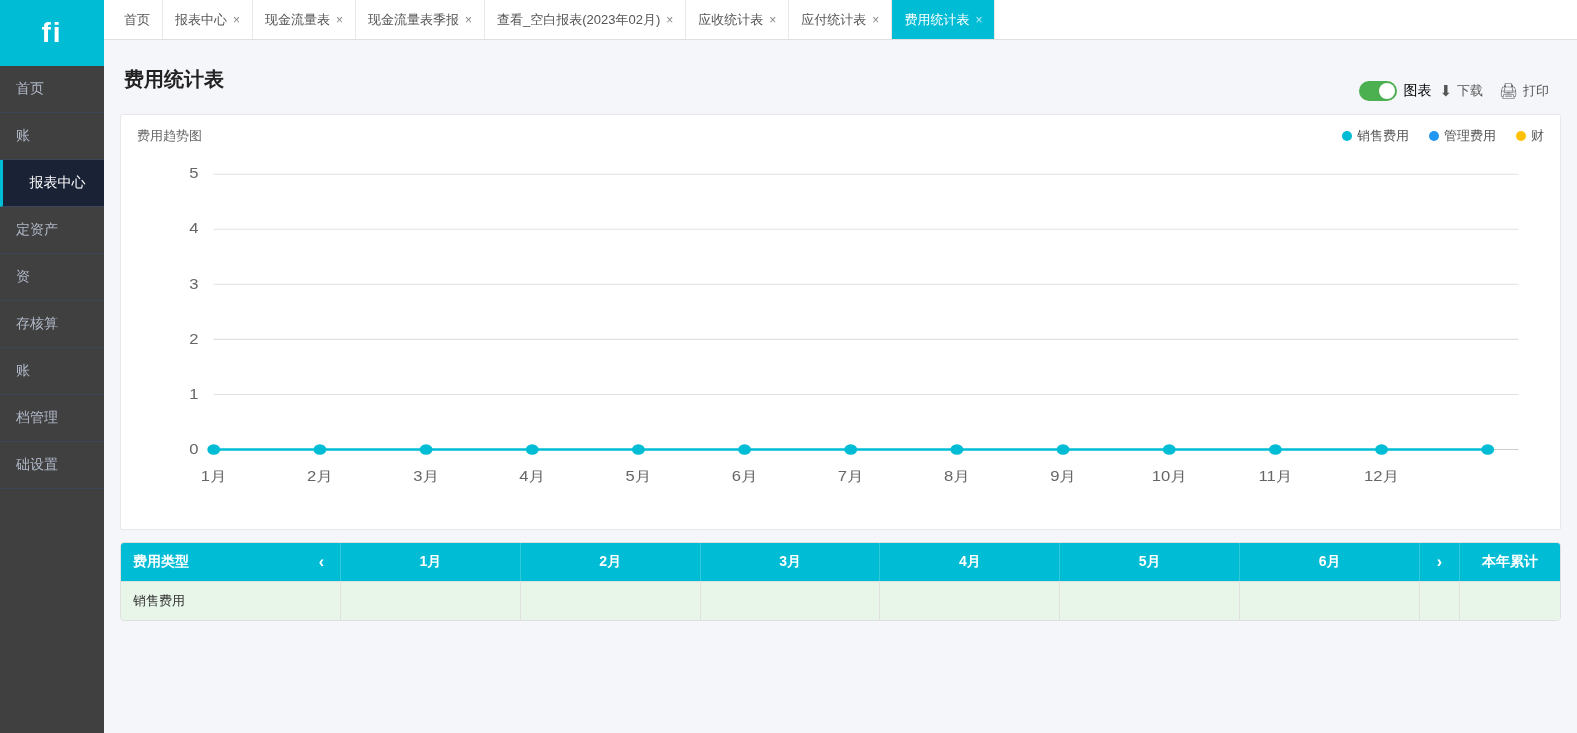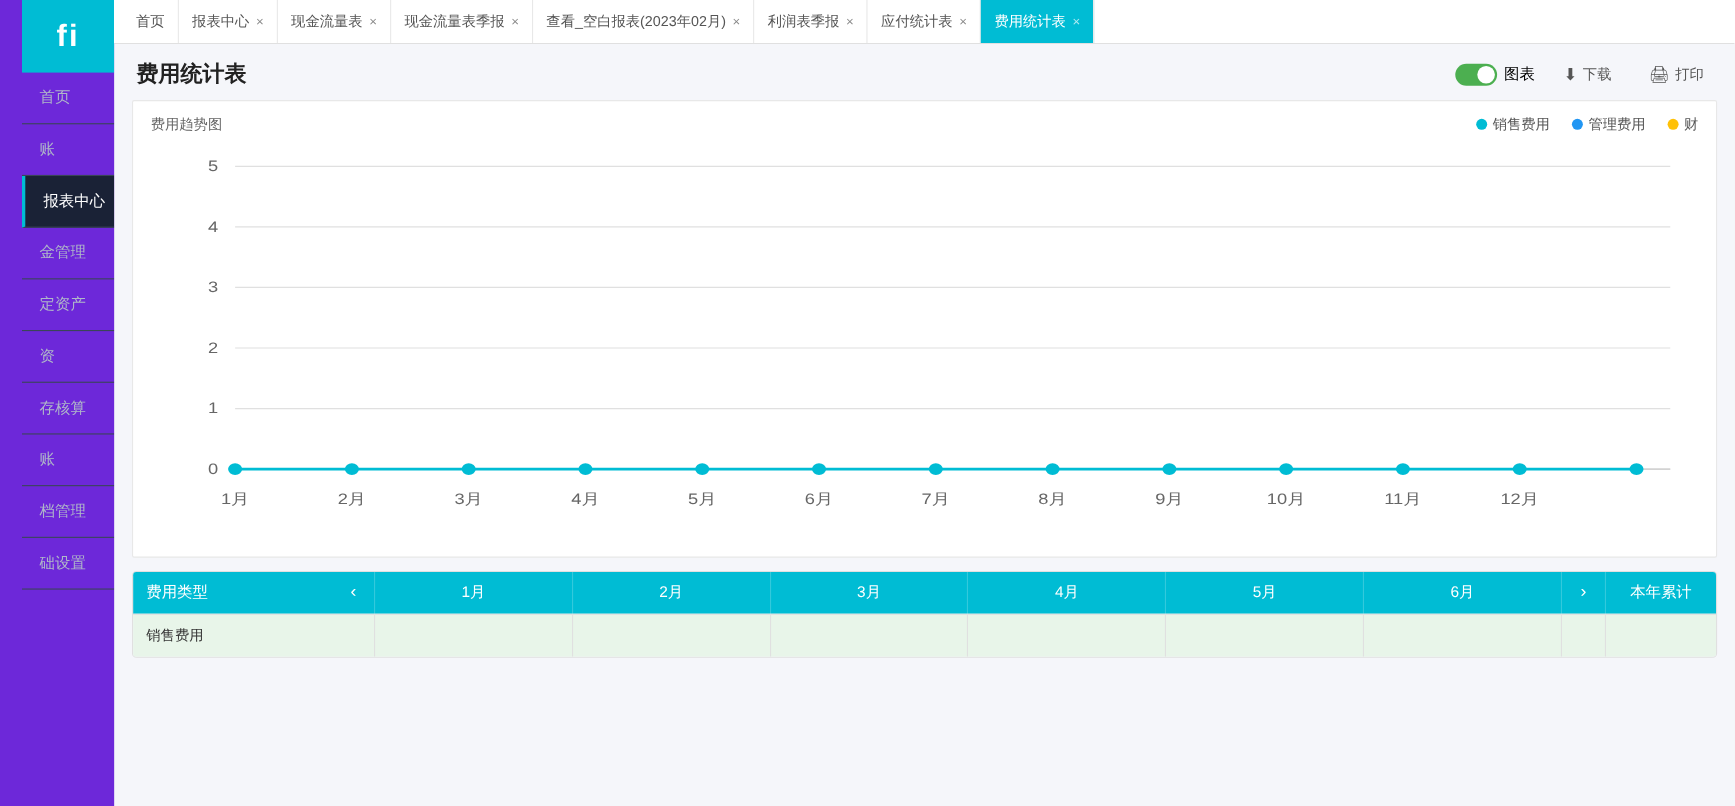--- a/index.html
+++ b/index.html
@@ -1,28 +1,27 @@
 <!DOCTYPE html>
 <html><head>
   <meta charset="utf-8">
   <style>
     * { margin: 0; padding: 0; box-sizing: border-box; }
     body { font-family: 'Microsoft YaHei', Arial, sans-serif; background: #f0f2f5; display: flex; height: 733px; overflow: hidden; font-size: 14px; }
 
     
     .sidebar {
       width: 104px;
-      background: #6d28d9;
+      background: #404040;
       color: #ccc;
       display: flex;
       flex-direction: column;
       flex-shrink: 0;
       height: 100%;
       overflow: hidden;
-      padding-left: 20px;
     }
     .sidebar-logo {
       height: 66px;
       background: #00bcd4;
       display: flex;
       align-items: center;
       justify-content: center;
       font-size: 28px;
       font-weight: bold;
       color: white;
@@ -99,21 +98,21 @@
       padding: 14px 20px 10px 20px;
       background: #f5f6fa;
     }
     .page-title {
       font-size: 20px;
       font-weight: 600;
       color: #222;
     }
     .header-actions {
       display: flex;
-      gap: 18px;
+      margin-top: 24px;
     }
     .toggle-wrap {
       display: flex;
       align-items: center;
       gap: 6px;
     }
     .toggle {
       width: 38px;
       height: 20px;
       background: #4caf50;
@@ -198,21 +197,21 @@
       border: 1px solid #e0e0e0;
     }
     .table-header-row {
       display: flex;
       background: #00bcd4;
       color: white;
       font-size: 14px;
     }
     .th-cell {
       padding: 10px 12px;
-      font-weight: 400;
+      font-weight: 700;
       border-right: 1px solid rgba(255,255,255,0.2);
       flex-shrink: 0;
       display: flex;
       align-items: center;
       justify-content: center;
     }
     .th-cell:last-child { border-right: none; }
     .th-type { width: 220px; justify-content: space-between; }
     .th-month { flex: 1; }
     .th-total { width: 100px; }
@@ -242,21 +241,20 @@
     }
   </style>
 </head>
 <body>
 
 <div class="sidebar">
   <div class="sidebar-logo">fi</div>
   <div class="sidebar-item">首页</div>
   <div class="sidebar-item">账</div>
   <div class="sidebar-item active">报表中心</div>
-  <div class="sidebar-item">金管理</div>
   <div class="sidebar-item">定资产</div>
   <div class="sidebar-item">资</div>
   <div class="sidebar-item">存核算</div>
   <div class="sidebar-item">账</div>
   <div class="sidebar-item">档管理</div>
   <div class="sidebar-item">础设置</div>
 </div>
 
 <div class="main">
 
@@ -274,21 +272,21 @@
     </div>
     <div class="tab">
       <span>现金流量表季报</span>
       <span class="close">×</span>
     </div>
     <div class="tab">
       <span>查看_空白报表(2023年02月)</span>
       <span class="close">×</span>
     </div>
     <div class="tab">
-      <span>利润表季报</span>
+      <span>应收统计表</span>
       <span class="close">×</span>
     </div>
     <div class="tab">
       <span>应付统计表</span>
       <span class="close">×</span>
     </div>
     <div class="tab active">
       <span>费用统计表</span>
       <span class="close">×</span>
     </div>

